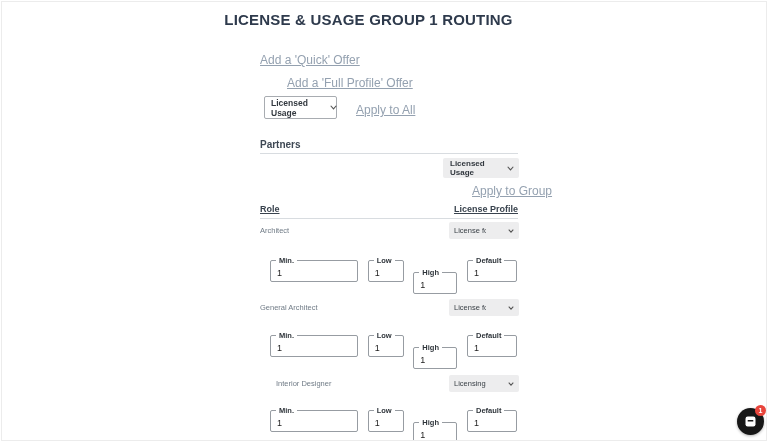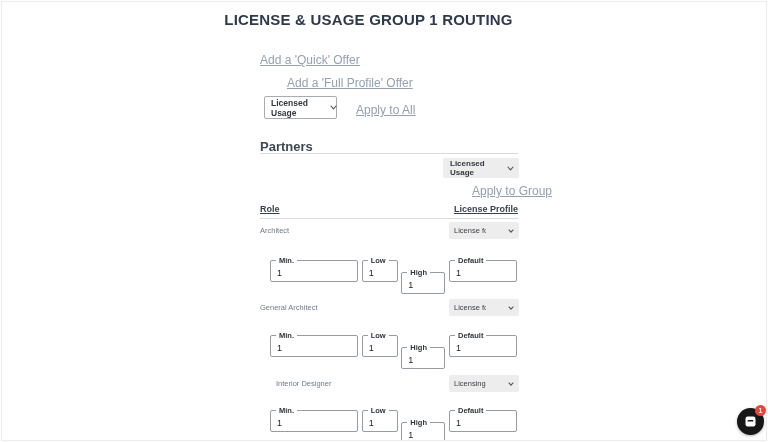--- a/index.html
+++ b/index.html
@@ -20,39 +20,39 @@
   .dd-gray { background:#ededee; border-radius:2px; border:none; }
   .dd-partners { position:absolute; left:441px; top:156px; width:76px; height:20px; padding:0 7px; font-size:8px; }
   .dd-role { position:absolute; width:70px; height:17px; padding:0 5px; font-size:7.5px; font-weight:normal; color:#3a4046; }
   .dd-role .dd-label { max-width:56px; overflow:hidden; white-space:nowrap; }
   #dd-role-0 { left:447px; top:220px; }
   #dd-role-1 { left:447px; top:297px; }
   #dd-role-2 { left:447px; top:373px; }
 
   .chev { flex:0 0 auto; margin-left:4px; }
 
-  .section-label { position:absolute; left:258px; top:137px; font-size:13px; font-weight:bold; color:#3e4854; }
+  .section-label { position:absolute; left:258px; top:137px; font-size:10px; font-weight:bold; color:#3e4854; }
   .divider { position:absolute; left:258px; width:258px; height:1px; background:#d8dce0; }
   #hr-partners { top:151px; }
   #hr-roles { top:216px; }
 
   .table-head { position:absolute; left:258px; top:202px; width:258px; display:flex; justify-content:space-between;
     font-size:9px; font-weight:bold; color:#39434e;text-decoration:underline; }
 
   .role-label { position:absolute; left:258px; font-size:7.5px; color:#707b86; }
   #role-0 { top:224px; }
   #role-1 { top:301px; }
   #role-2 { top:377px;padding-left:16px; }
 
   .fieldrow { position:absolute; left:268px; width:247px; height:22px; display:flex; justify-content:space-between;align-items:center; }
   #fields-0 { top:258px; }
   #fields-1 { top:333px; }
   #fields-2 { top:408px; }
   .nfield { position:relative; height:22px; border:1px solid #979ca2; border-radius:2px; background:#fff; }
-  .nfield.f-min { width:88px; } .nfield.f-low { width:36px; } .nfield.f-high { width:44px;margin-top:24px; } .nfield.f-def { width:68px; }
+  .nfield.f-min { width:88px; } .nfield.f-low { width:36px; } .nfield.f-high { width:44px;margin-top:24px; } .nfield.f-def { width:50px; }
   .nfield .nlabel { position:absolute; top:-5px; left:5px; background:#fff; padding:0 3px; font-size:7.5px; font-weight:bold; color:#2f353b; line-height:9px; white-space:nowrap; }
   .nfield input { position:absolute; inset:0; width:100%; height:100%; border:none; outline:none; background:transparent;
     padding:4px 0 0 6px; font-size:9px; color:#222; font-family:inherit; }
 
   .chat-widget { position:absolute; left:735px; top:406px; width:27px; height:27px; border-radius:50%; background:#171717;
     display:flex; align-items:center; justify-content:center; cursor:pointer; box-shadow:0 1px 3px rgba(0,0,0,.3); }
   .chat-badge { position:absolute; left:18px; top:-3px; min-width:11px; height:11px; border-radius:50%; background:#e8453c;
     color:#fff; font-size:7px; font-weight:bold; display:flex; align-items:center; justify-content:center; }
 </style>
 </head>

